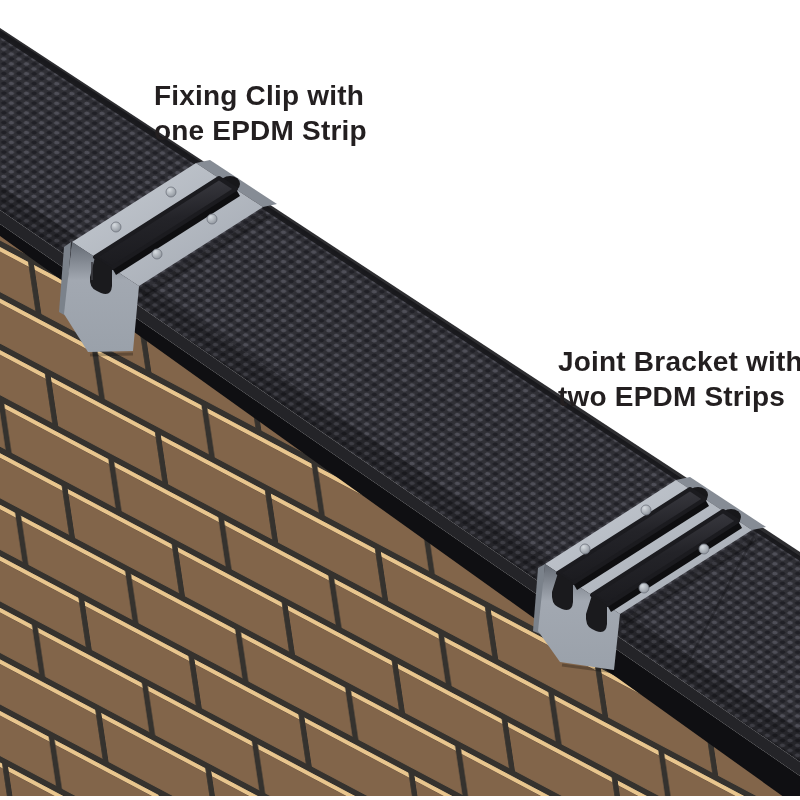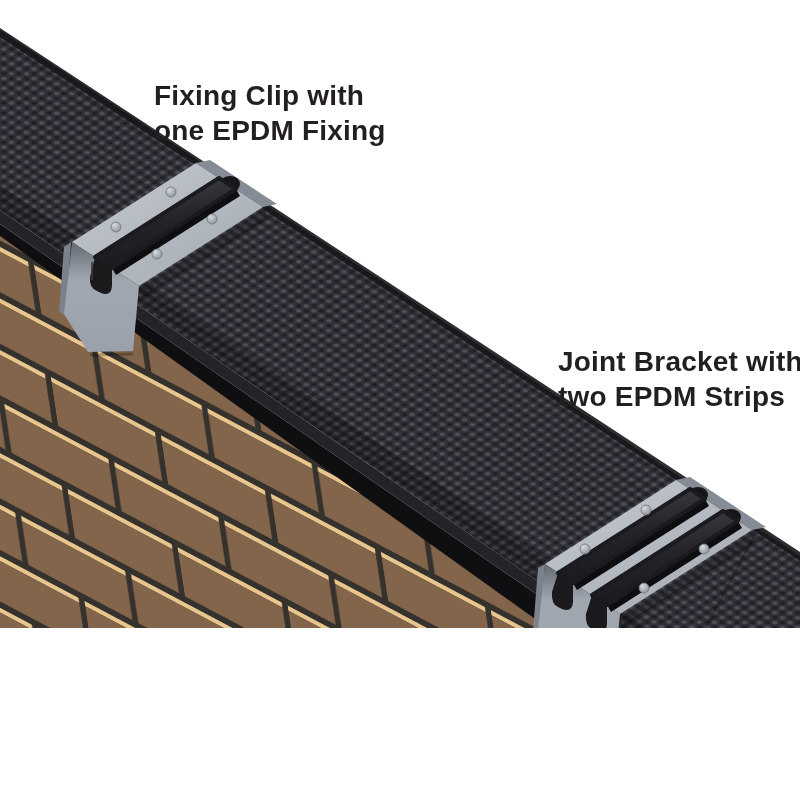--- a/index.html
+++ b/index.html
@@ -1,17 +1,17 @@
 <!DOCTYPE html>
 <html style="--c-background: #ffffff; --c-text: #231f20; --c-coping-charcoal: #303036; --c-coping-weave-light: #4f4f58; --c-coping-weave-dark: #202026; --c-coping-edge-dark: #17171b; --c-fascia-dark: #242428; --c-fascia-black: #0f0f12; --c-brick-face: #82654a; --c-brick-highlight: #e9c68e; --c-mortar: #35322e; --c-metal-light: #c6cbd2; --c-metal-mid: #a2a8b1; --c-metal-shadow: #646a73; --c-metal-leg: #9aa1aa; --c-epdm-black: #1a1a1e; --c-epdm-sheen: #45454c;"><head>
 <meta charset="utf-8">
 <style>
   html,body{margin:0;padding:0;background:#fff;}
   .stage{
-    position:relative;width:800px;height:628px;overflow:hidden;
+    position:relative;width:800px;height:796px;overflow:hidden;
     background:var(--c-background,#fff);
     font-family:"Liberation Sans", sans-serif;
   }
   .stage svg{position:absolute;left:0;top:0;}
   .callout{
     position:absolute;
     color:var(--c-text,#231f20);
     font-weight:bold;
     font-size:28px;
     line-height:35px;
@@ -134,19 +134,19 @@
         <circle cx="585" cy="549" r="5" fill="url(#dimpleGrad)" stroke="#6e747d" stroke-width="0.8"></circle>
         <circle cx="646" cy="510" r="5" fill="url(#dimpleGrad)" stroke="#6e747d" stroke-width="0.8"></circle>
         <circle cx="644" cy="588" r="5" fill="url(#dimpleGrad)" stroke="#6e747d" stroke-width="0.8"></circle>
         <circle cx="704" cy="549" r="5" fill="url(#dimpleGrad)" stroke="#6e747d" stroke-width="0.8"></circle>
       </g>
     </g>
   </svg>
 
   <div class="callout" id="label-fixing-clip">
     <span>Fixing Clip with</span>
-    <span>one EPDM Fixing</span>
+    <span>one EPDM Strip</span>
   </div>
   <div class="callout" id="label-joint-bracket">
     <span>Joint Bracket with</span>
     <span>two EPDM Strips</span>
   </div>
 </div>
 
 </body></html>

